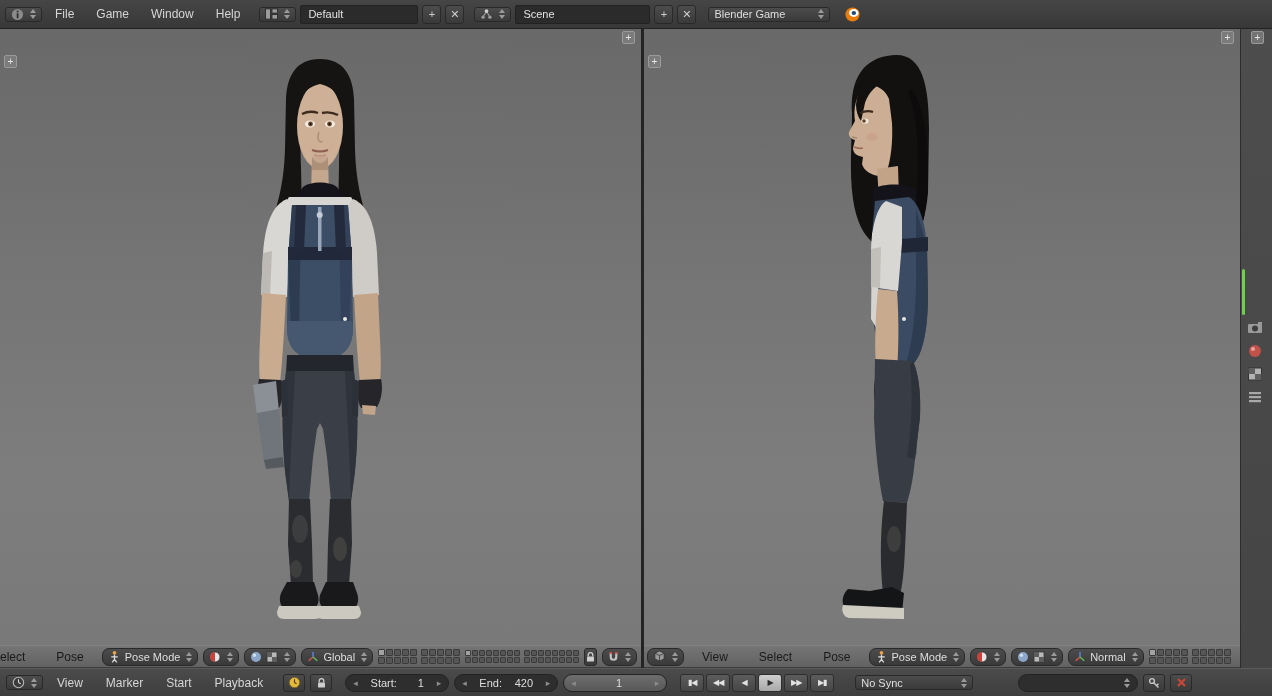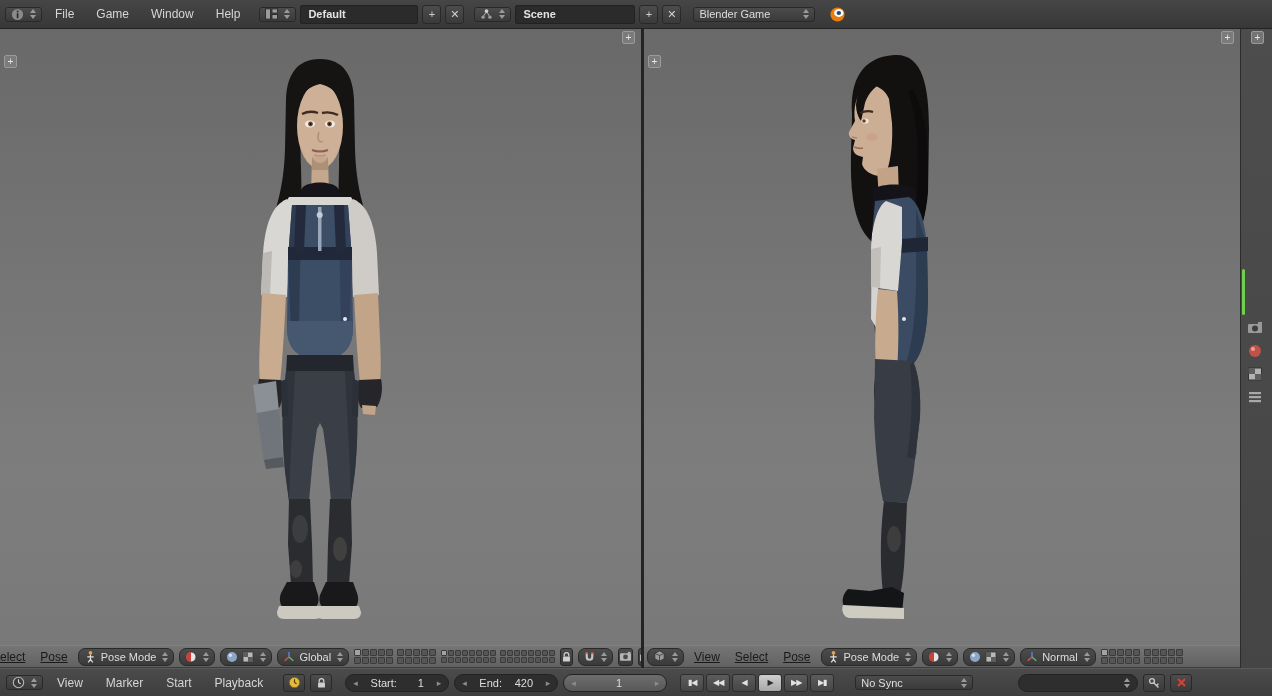--- a/index.html
+++ b/index.html
@@ -9,21 +9,21 @@
 
   
   .topbar { height:28px; flex:0 0 28px; background:linear-gradient(#464646,#383838);
     border-bottom:1px solid #232323; display:flex; align-items:center; gap:4px;
     padding:14px 5px; font-size:12px; color:#d2d2d2; white-space:nowrap; }
   .menu { padding:0 9px; color:#d6d6d6; cursor:default; }
   .widget { display:inline-flex; align-items:center; gap:4px; height:15px;
     background:linear-gradient(#4c4c4c,#3a3a3a); border:1px solid #292929;
     border-radius:3px; padding:0 5px; color:#dedede; font-size:11px; }
   .field { background:#2b2b2b; border:1px solid #222; border-radius:2px; height:19px;
-    display:inline-flex; align-items:center; padding:0 7px; color:#e3e3e3; font-size:11px;font-weight:bold; }
+    display:inline-flex; align-items:center; padding:0 7px; color:#e3e3e3; font-size:11px; }
   .sqbtn { width:19px; height:19px; background:linear-gradient(#4c4c4c,#3a3a3a);
     border:1px solid #292929; border-radius:3px; color:#cfcfcf; font-size:11px;
     display:inline-flex; align-items:center; justify-content:center; }
   .ud { display:inline-flex; flex-direction:column; gap:2px; margin-left:2px; }
   .ud i { width:0; height:0; border-left:3px solid transparent; border-right:3px solid transparent; }
   .ud .up { border-bottom:4px solid #9a9a9a; }
   .ud .dn { border-top:4px solid #9a9a9a; }
   .status { margin-left:8px; font-size:11.5px; color:#bfbfbf; }
 
   
@@ -37,21 +37,21 @@
   .canvas svg { position:absolute; left:0; top:0; }
   .ptab { position:absolute; width:13px; height:13px; border:1px solid #9a9a9a;
     background:rgba(130,130,130,.75); color:#e8e8e8; font-size:10px; line-height:11px;
     text-align:center; border-radius:2px; z-index:4; }
 
   
   .vph { height:23px; flex:0 0 23px; background:linear-gradient(#757575,#626262);
     border-top:1px solid #818181; border-bottom:1px solid #3c3c3c;
     display:flex; align-items:center; gap:5px; padding:0 3px; font-size:12px;
     color:#161616; white-space:nowrap; overflow:hidden; }
-  .hmenu { padding:0 5px; color:#1a1a1a; cursor:default;text-decoration:underline; }
+  .hmenu { padding:0 13px; color:#1a1a1a; cursor:default; }
   .vph .widget { height:18px;border-radius:7px; }
   .layers { display:flex; gap:4px; }
   .lgrp { display:grid; grid-template-columns:repeat(5,7px); grid-auto-rows:7px; gap:1px; }
   .lgrp8 { grid-template-columns:repeat(8,6px); grid-auto-rows:6px; }
   .lc { background:#565656; border:1px solid #3a3a3a; border-radius:1px; }
   .lc.on { background:#a2a2a2; }
   .iconbtn { width:22px; height:18px; background:linear-gradient(#4c4c4c,#3a3a3a);
     border:1px solid #292929; border-radius:3px; display:inline-flex;
     align-items:center; justify-content:center; }
 
@@ -121,21 +121,21 @@
         <path d="M7,3 L3.5,9 M7,3 L10.5,9" stroke="#9c9c9c" stroke-width="1.2"></path>
         <circle cx="7" cy="2.8" r="2" fill="#cfcfcf"></circle>
         <circle cx="3.3" cy="9.4" r="1.8" fill="#9c9c9c"></circle>
         <circle cx="10.7" cy="9.4" r="1.8" fill="#9c9c9c"></circle>
       </svg>
       <span class="ud">
           <i class="up"></i>
           <i class="dn"></i>
         </span>
     </div>
-    <span class="field" style="width:120px">Scene</span>
+    <span class="field" style="width:135px">Scene</span>
     <span class="sqbtn">+</span>
     <span class="sqbtn">✕</span>
 
     <div class="widget" style="margin-left:8px;width:122px;justify-content:space-between">
       <span>Blender Game</span>
       <span class="ud">
           <i class="up"></i>
           <i class="dn"></i>
         </span>
     </div>

